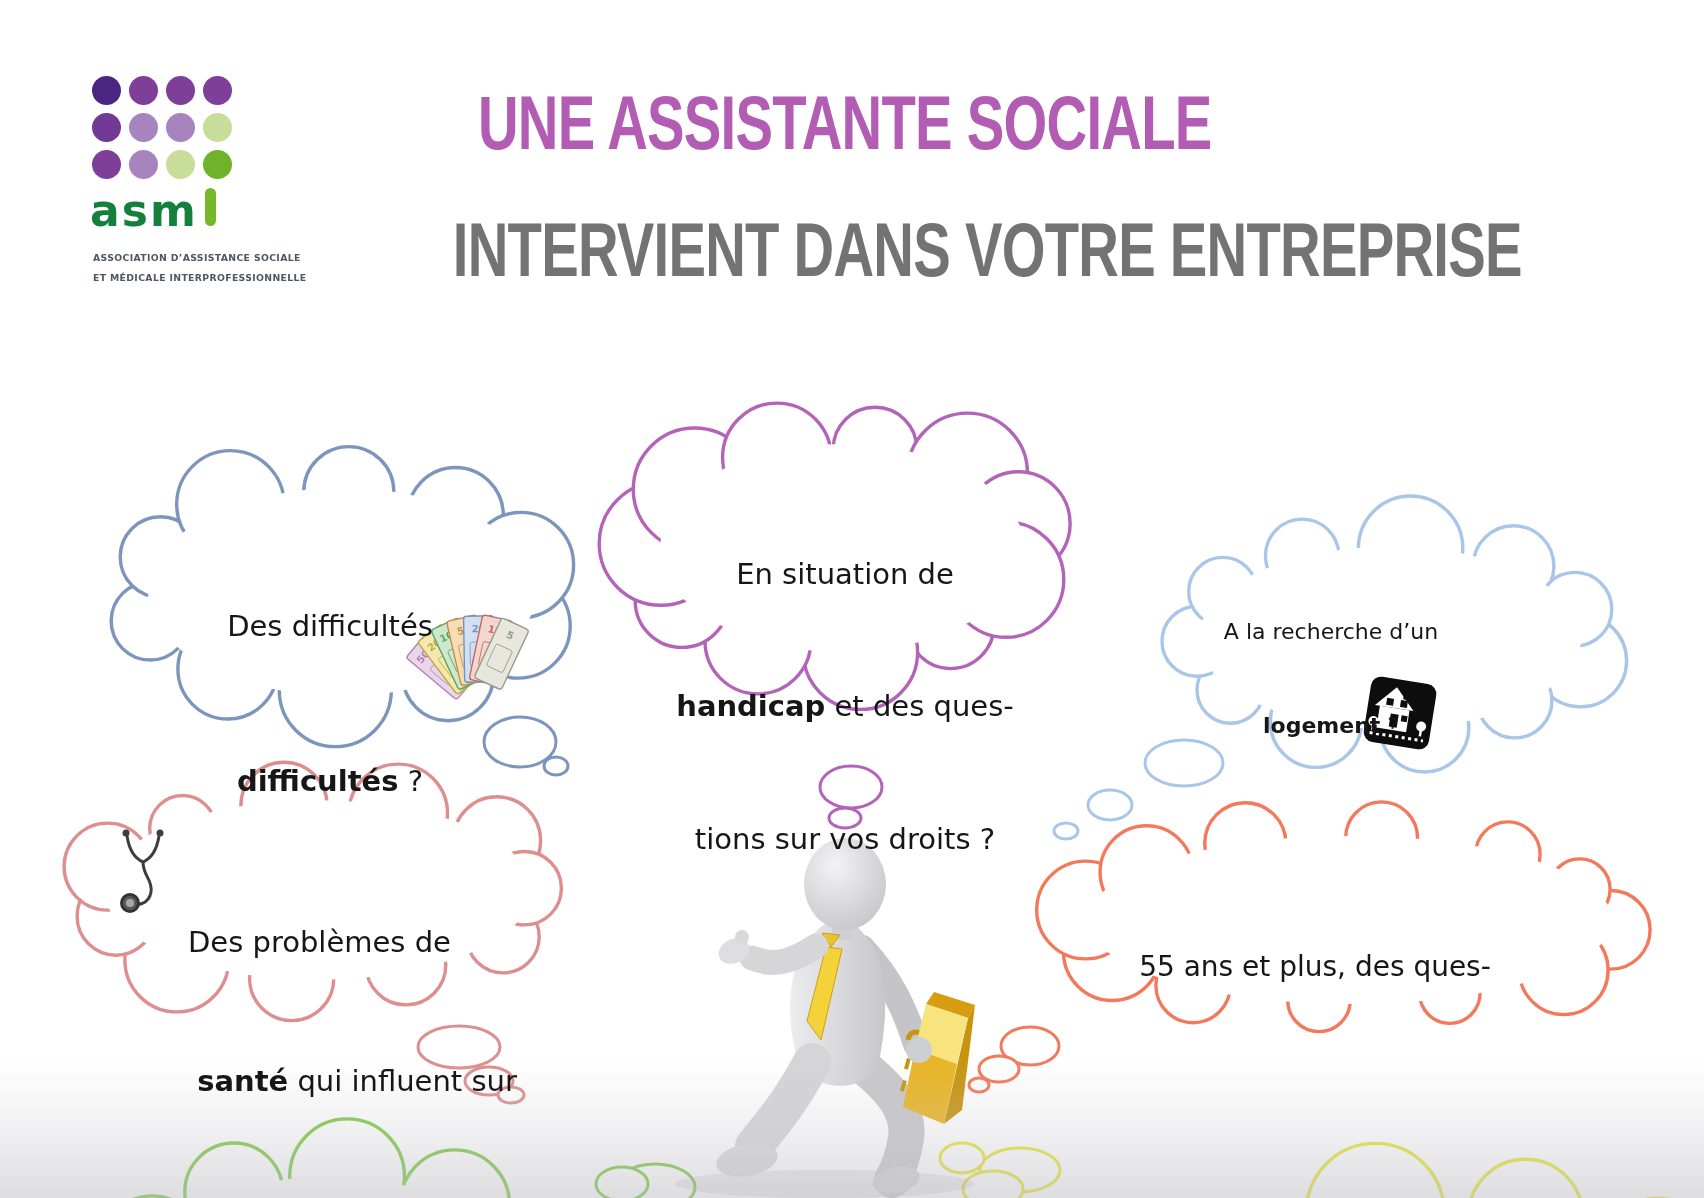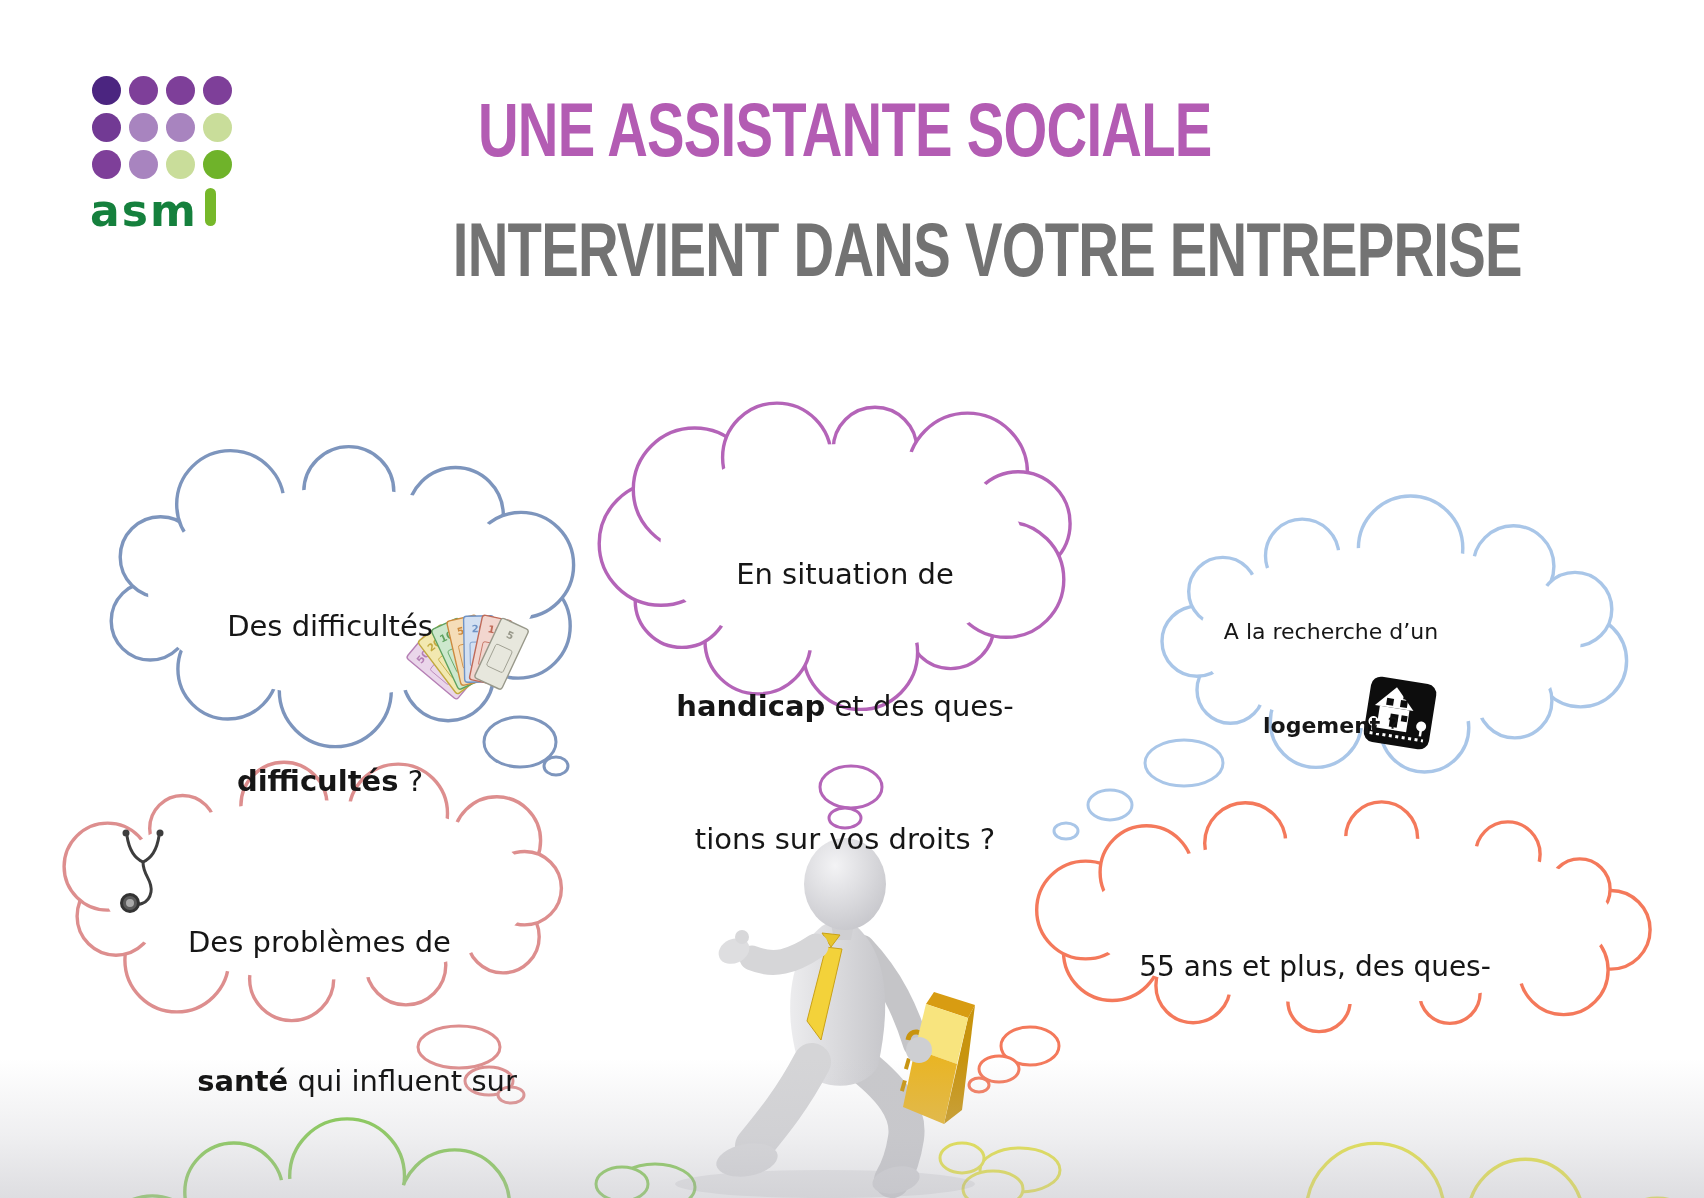--- a/index.html
+++ b/index.html
@@ -13,21 +13,21 @@
   .dot{width:29px;height:29px;border-radius:50%;}
   .brand{position:absolute;left:90px;top:188px;z-index:3;font-weight:bold;font-size:44px;line-height:1;
     letter-spacing:2px;color:#15803d;}
   .brand-bar{display:inline-block;width:11px;height:38px;border-radius:6px;margin-left:7px;}
   .tagline{position:absolute;left:93px;top:248px;z-index:3;font-size:9.3px;letter-spacing:0.35px;
     line-height:2.1;color:#4d5863;font-weight:bold;}
   
   .title-line{position:absolute;left:265px;width:1160px;text-align:center;z-index:3;
     font-family:"Liberation Sans","DejaVu Sans",sans-serif;font-weight:bold;font-size:76px;line-height:1;white-space:nowrap;}
   .title-line>span{display:inline-block;transform:scaleX(0.74);transform-origin:50% 50%;letter-spacing:-1px;}
-  #title1{top:92px;}
+  #title1{top:85px;}
   #title2{top:212px;}
   
   .bt{position:absolute;z-index:3;color:#161616;text-align:center;white-space:pre-wrap;pointer-events:none;}
   .bt .ln{white-space:pre-wrap;}
   .bt b{font-weight:bold;}
   #t-budget{left:175px;top:498px;width:310px;font-size:29px;line-height:1.78;}
   #t-handicap{left:650px;top:464px;width:390px;font-size:29px;line-height:1.52;}
   #t-logement{left:1136px;top:554px;width:390px;font-size:22px;line-height:1.42;}
   #t-sante{left:188px;top:826px;width:360px;font-size:29px;line-height:1.6;text-align:left;}
   #t-retraite{left:1090px;top:862px;width:450px;font-size:28px;line-height:1.5;}
@@ -46,20 +46,24 @@
       <span class="dot" style="background: rgb(114, 58, 148);"></span>
       <span class="dot" style="background: rgb(168, 132, 191);"></span>
       <span class="dot" style="background: rgb(168, 132, 191);"></span>
       <span class="dot" style="background: rgb(201, 221, 154);"></span>
       <span class="dot" style="background: rgb(126, 63, 153);"></span>
       <span class="dot" style="background: rgb(168, 132, 191);"></span>
       <span class="dot" style="background: rgb(201, 221, 154);"></span>
       <span class="dot" style="background: rgb(111, 179, 42);"></span>
     </div>
   <div class="brand"><span>asm</span><span class="brand-bar" id="brand-bar" style="background: rgb(118, 184, 42);"></span></div>
+  <div class="tagline">
+    <div>ASSOCIATION D’ASSISTANCE SOCIALE</div>
+    <div>ET MÉDICALE INTERPROFESSIONNELLE</div>
+  </div>
 
   <div class="title-line" id="title1" style="color: rgb(179, 92, 179);"><span>UNE ASSISTANTE SOCIALE</span></div>
   <div class="title-line" id="title2" style="color: #737373;"><span>INTERVIENT DANS VOTRE ENTREPRISE</span></div>
 
   <svg id="scene" width="1704" height="1198" viewBox="0 0 1704 1198">
     <defs>
       <linearGradient id="gBody" x1="0%" y1="0%" x2="100%" y2="0%">
         <stop offset="0%" stop-color="#ececee"></stop>
           <stop offset="100%" stop-color="#c7c7cb"></stop>
       </linearGradient>

